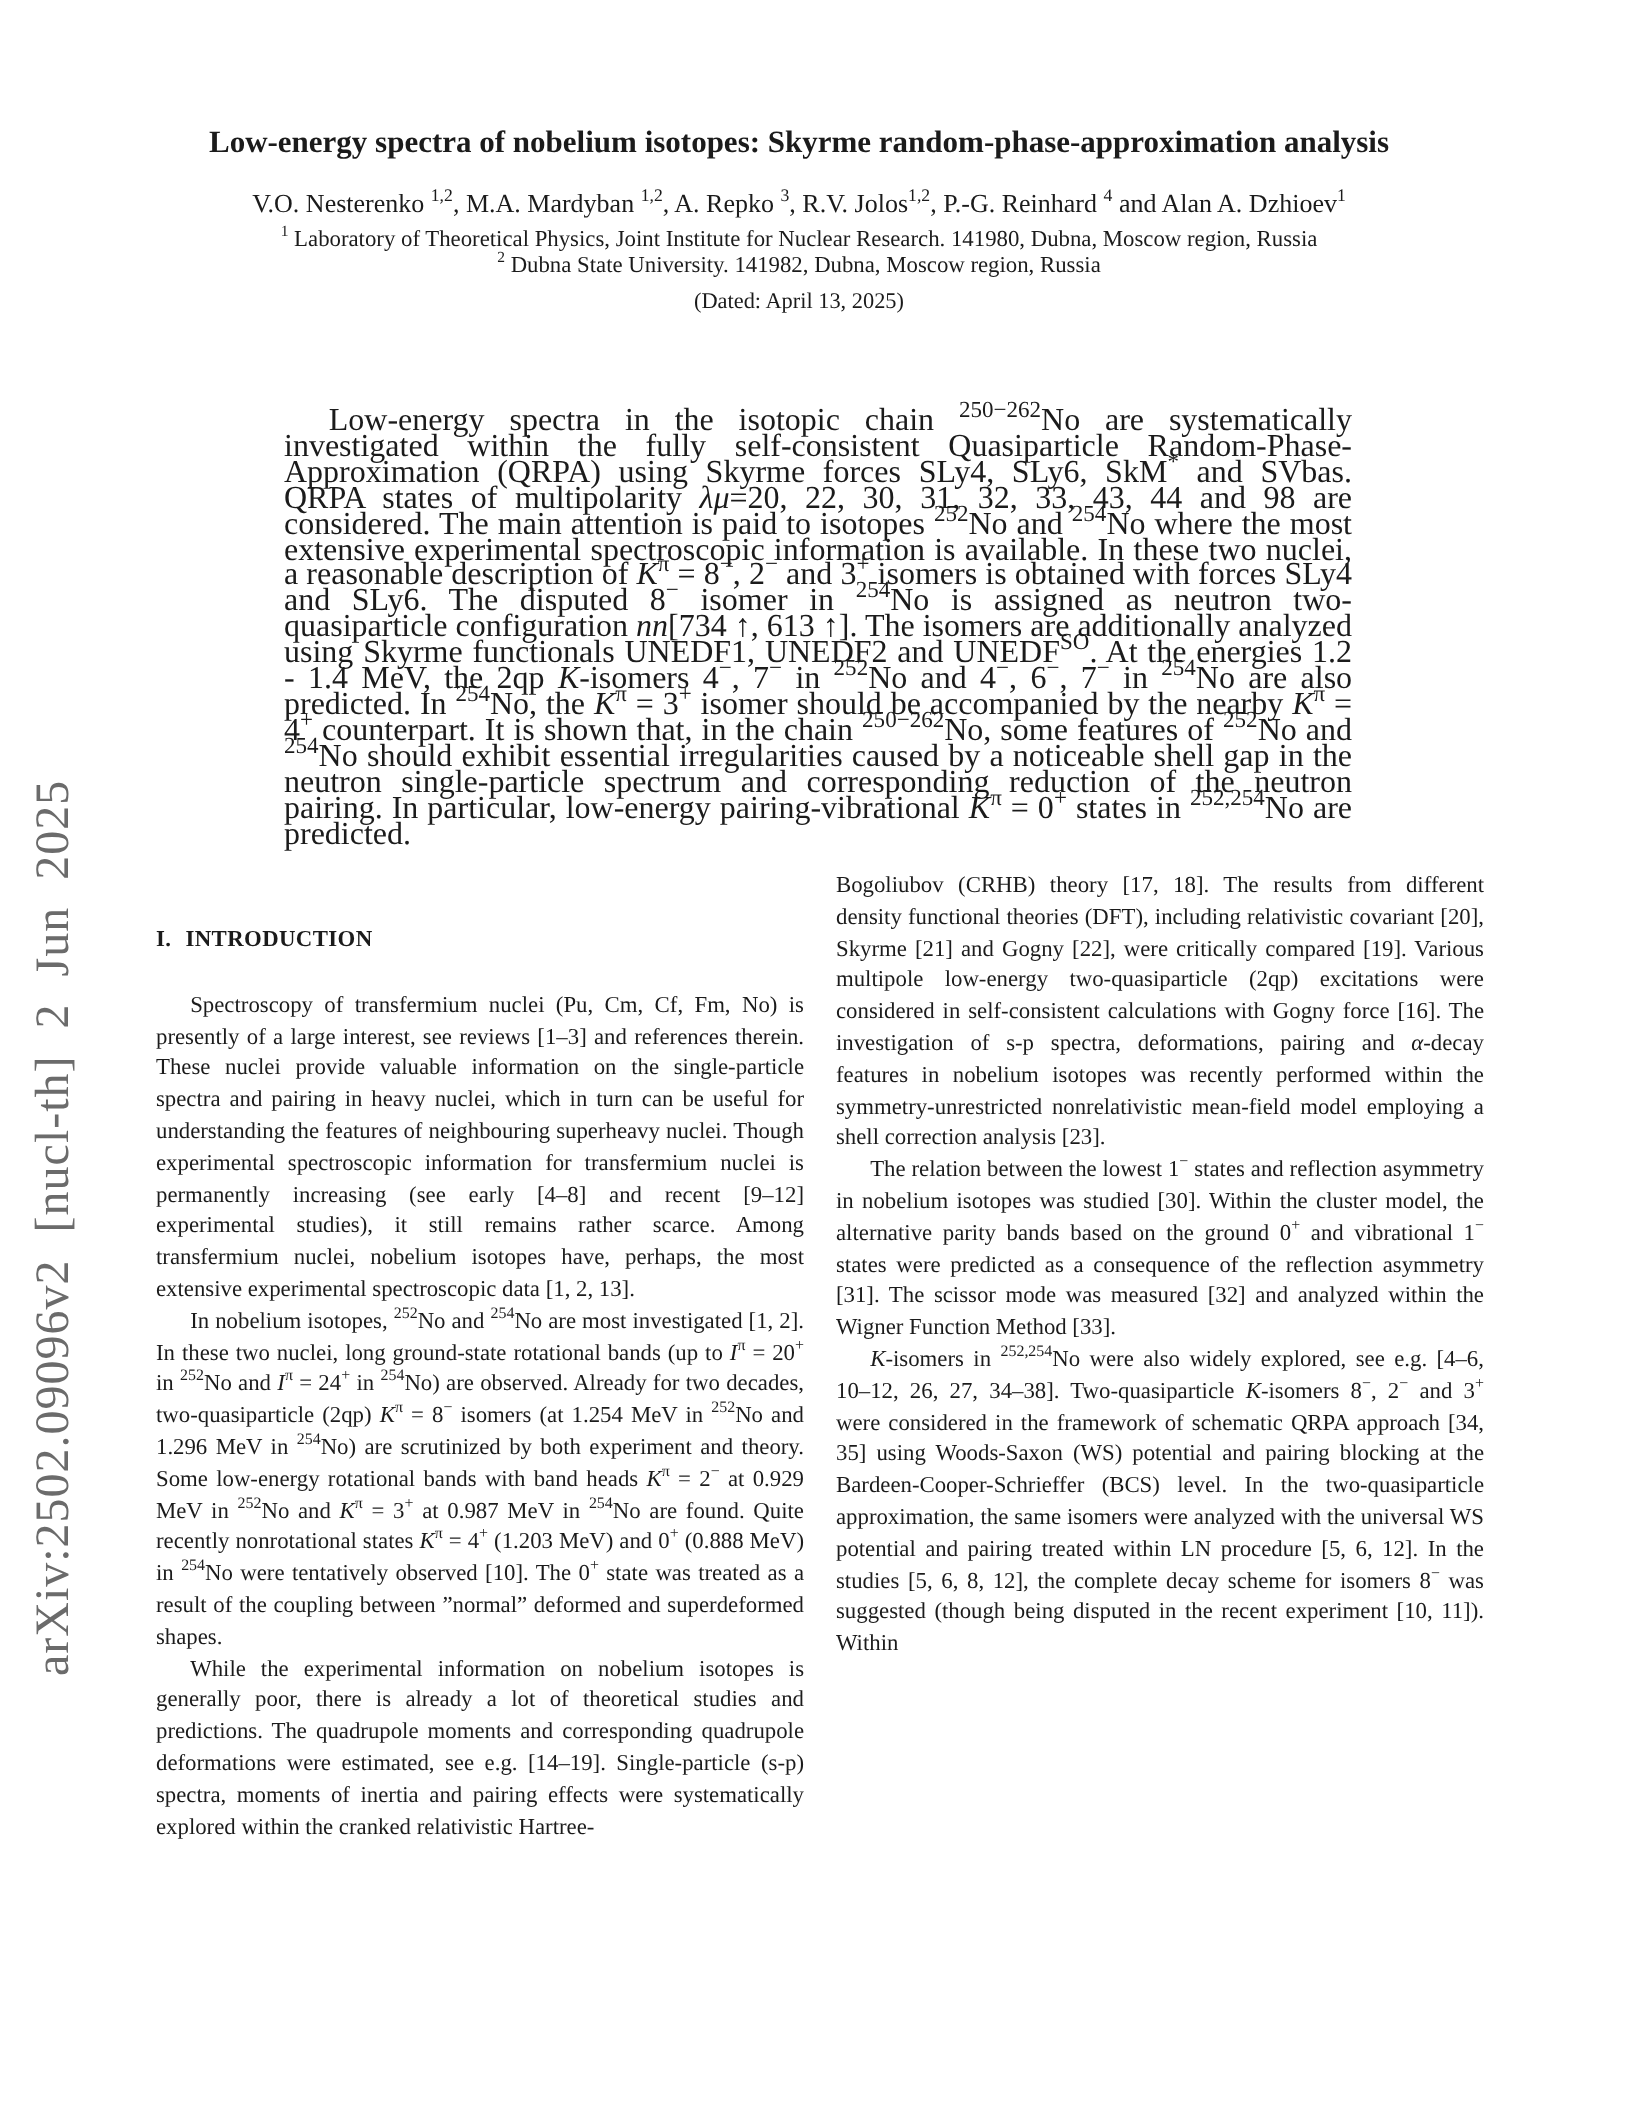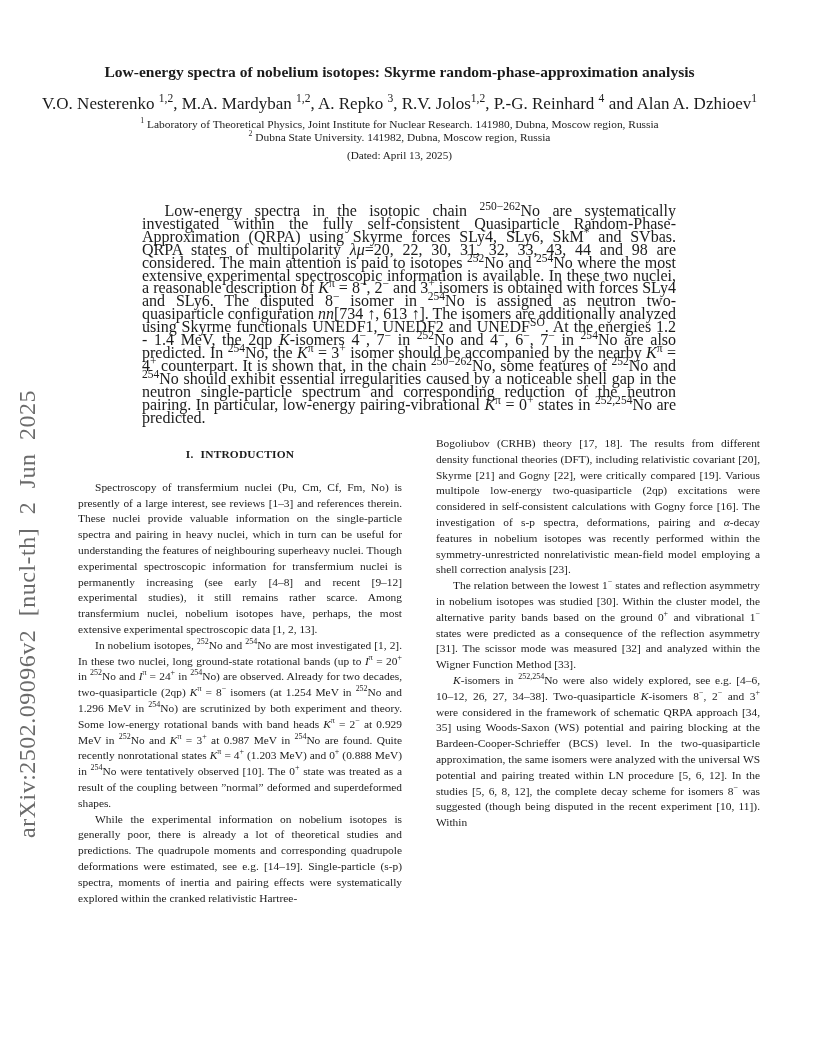--- a/index.html
+++ b/index.html
@@ -35,21 +35,21 @@
     text-align: center;
   }
   .title {
     margin: 0 auto 12px auto;
     width: 665px;
     font-size: 15.5px;
     font-weight: bold;
     line-height: 20px;
   }
   .authors {
-    font-size: 17px;
+    font-size: 13px;
     margin-bottom: 4px;
   }
   .authors sup, .affiliation sup { font-size: 0.68em; line-height: 0; }
   .affiliation {
     font-size: 11.4px;
     line-height: 13.4px;
   }
   .dateline {
     font-size: 11.2px;
     margin-top: 4px;
@@ -71,24 +71,23 @@
   
   .col {
     position: absolute;
     width: 324px;
     font-size: 11.4px;
     line-height: 15.8px;
     text-align: justify;
   }
   .col sup { font-size: 0.7em; line-height: 0; }
   .col-left  { left: 78px;  top: 447px; }
-  .col-right { left: 436px; top: 436px; }
+  .col-right { left: 418px; top: 436px; }
   .section-heading {
-    margin: 0 0 17px 0;
-    text-align: center;
+    margin: 16px 0 17px 0;
     font-size: 11.4px;
     font-weight: bold;
     word-spacing: 4px;
     letter-spacing: 0.2px;
   }
   .col p { margin: 0; }
   .col p.indent { text-indent: 1.5em; }
   .col p.noindent { text-indent: 0; }
 </style>
 </head>

